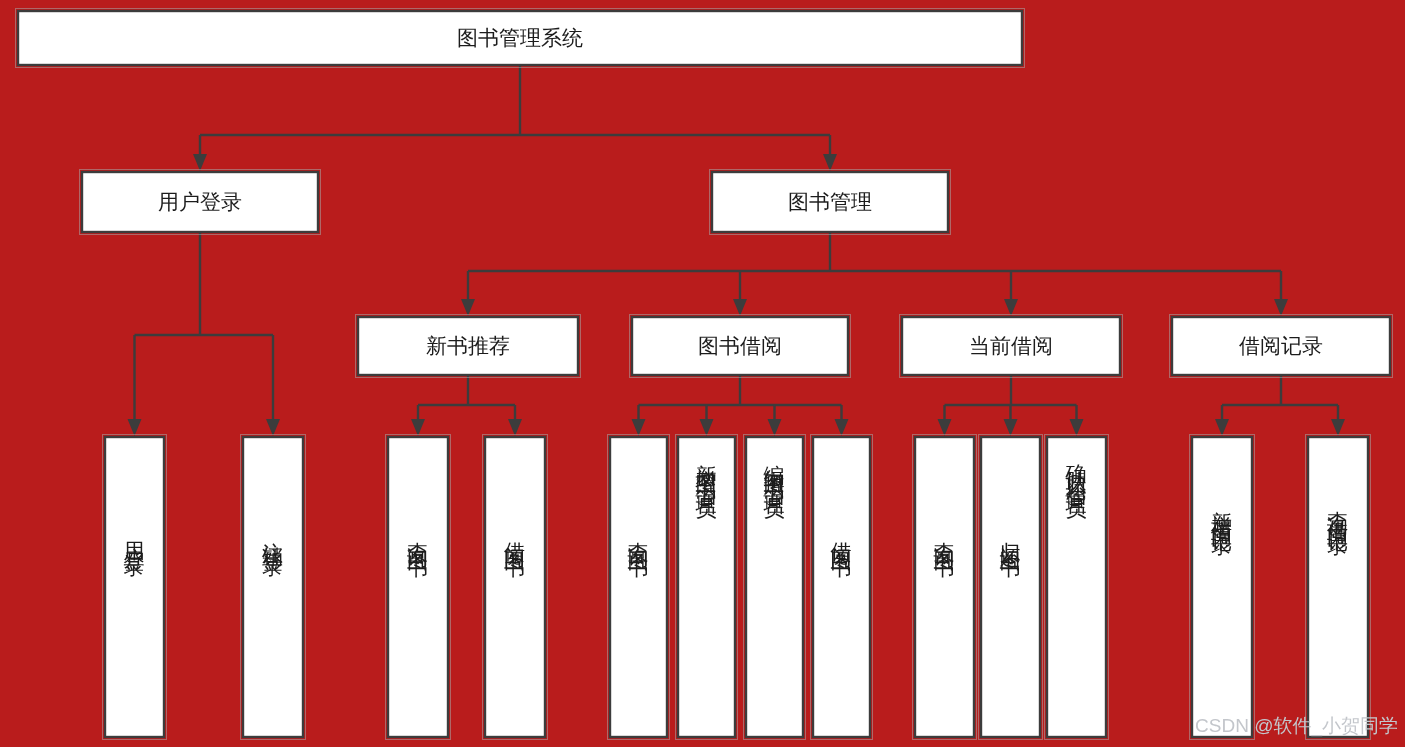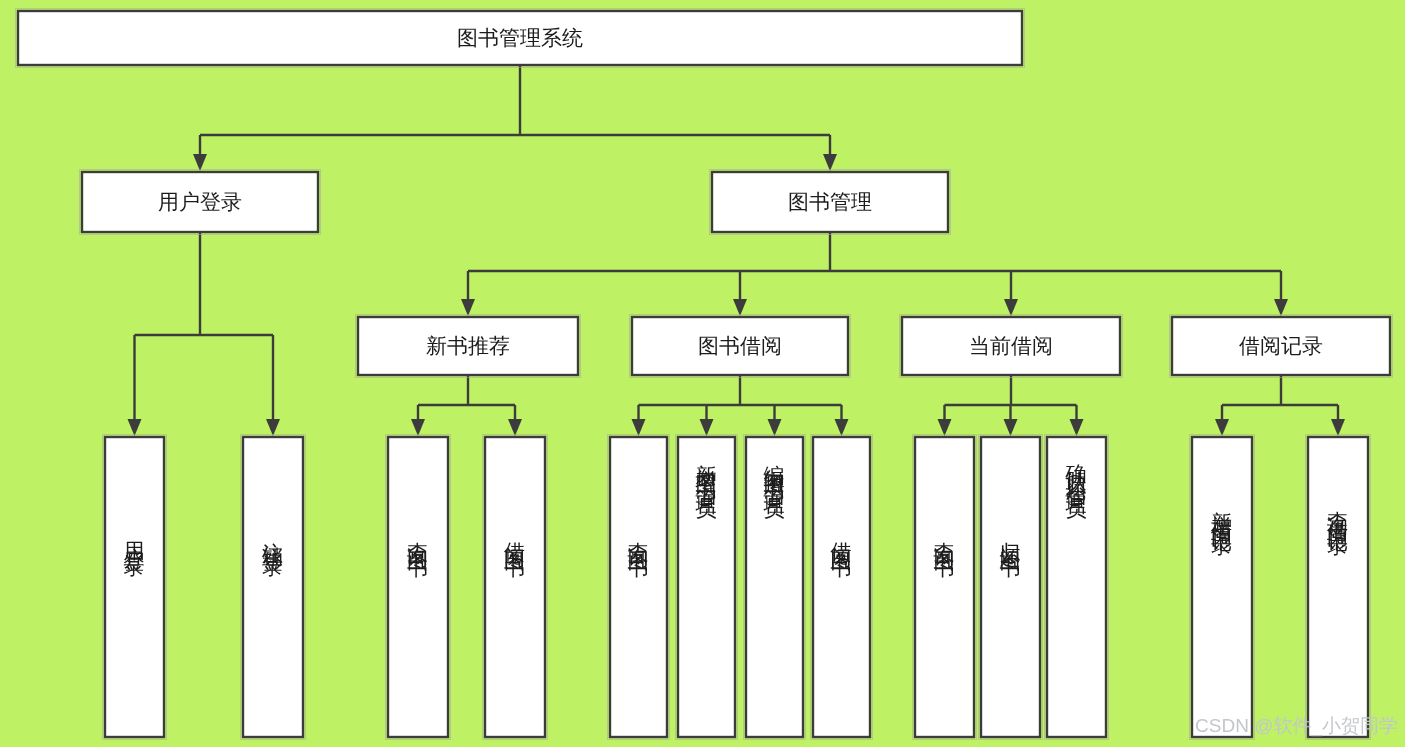--- a/index.html
+++ b/index.html
@@ -8,21 +8,21 @@
     padding: 0;
     background: #ffffff;
   }
   body {
     font-family: "Liberation Sans", "DejaVu Sans", sans-serif;
   }
   #diagram-root {
     position: relative;
     width: 1405px;
     height: 747px;
-    background: #bef264;
+    background: #b91c1c;
     overflow: hidden;
   }
   svg.diagram-canvas {
     position: absolute;
     top: 0;
     left: 0;
     width: 1405px;
     height: 747px;
     display: block;
   }

